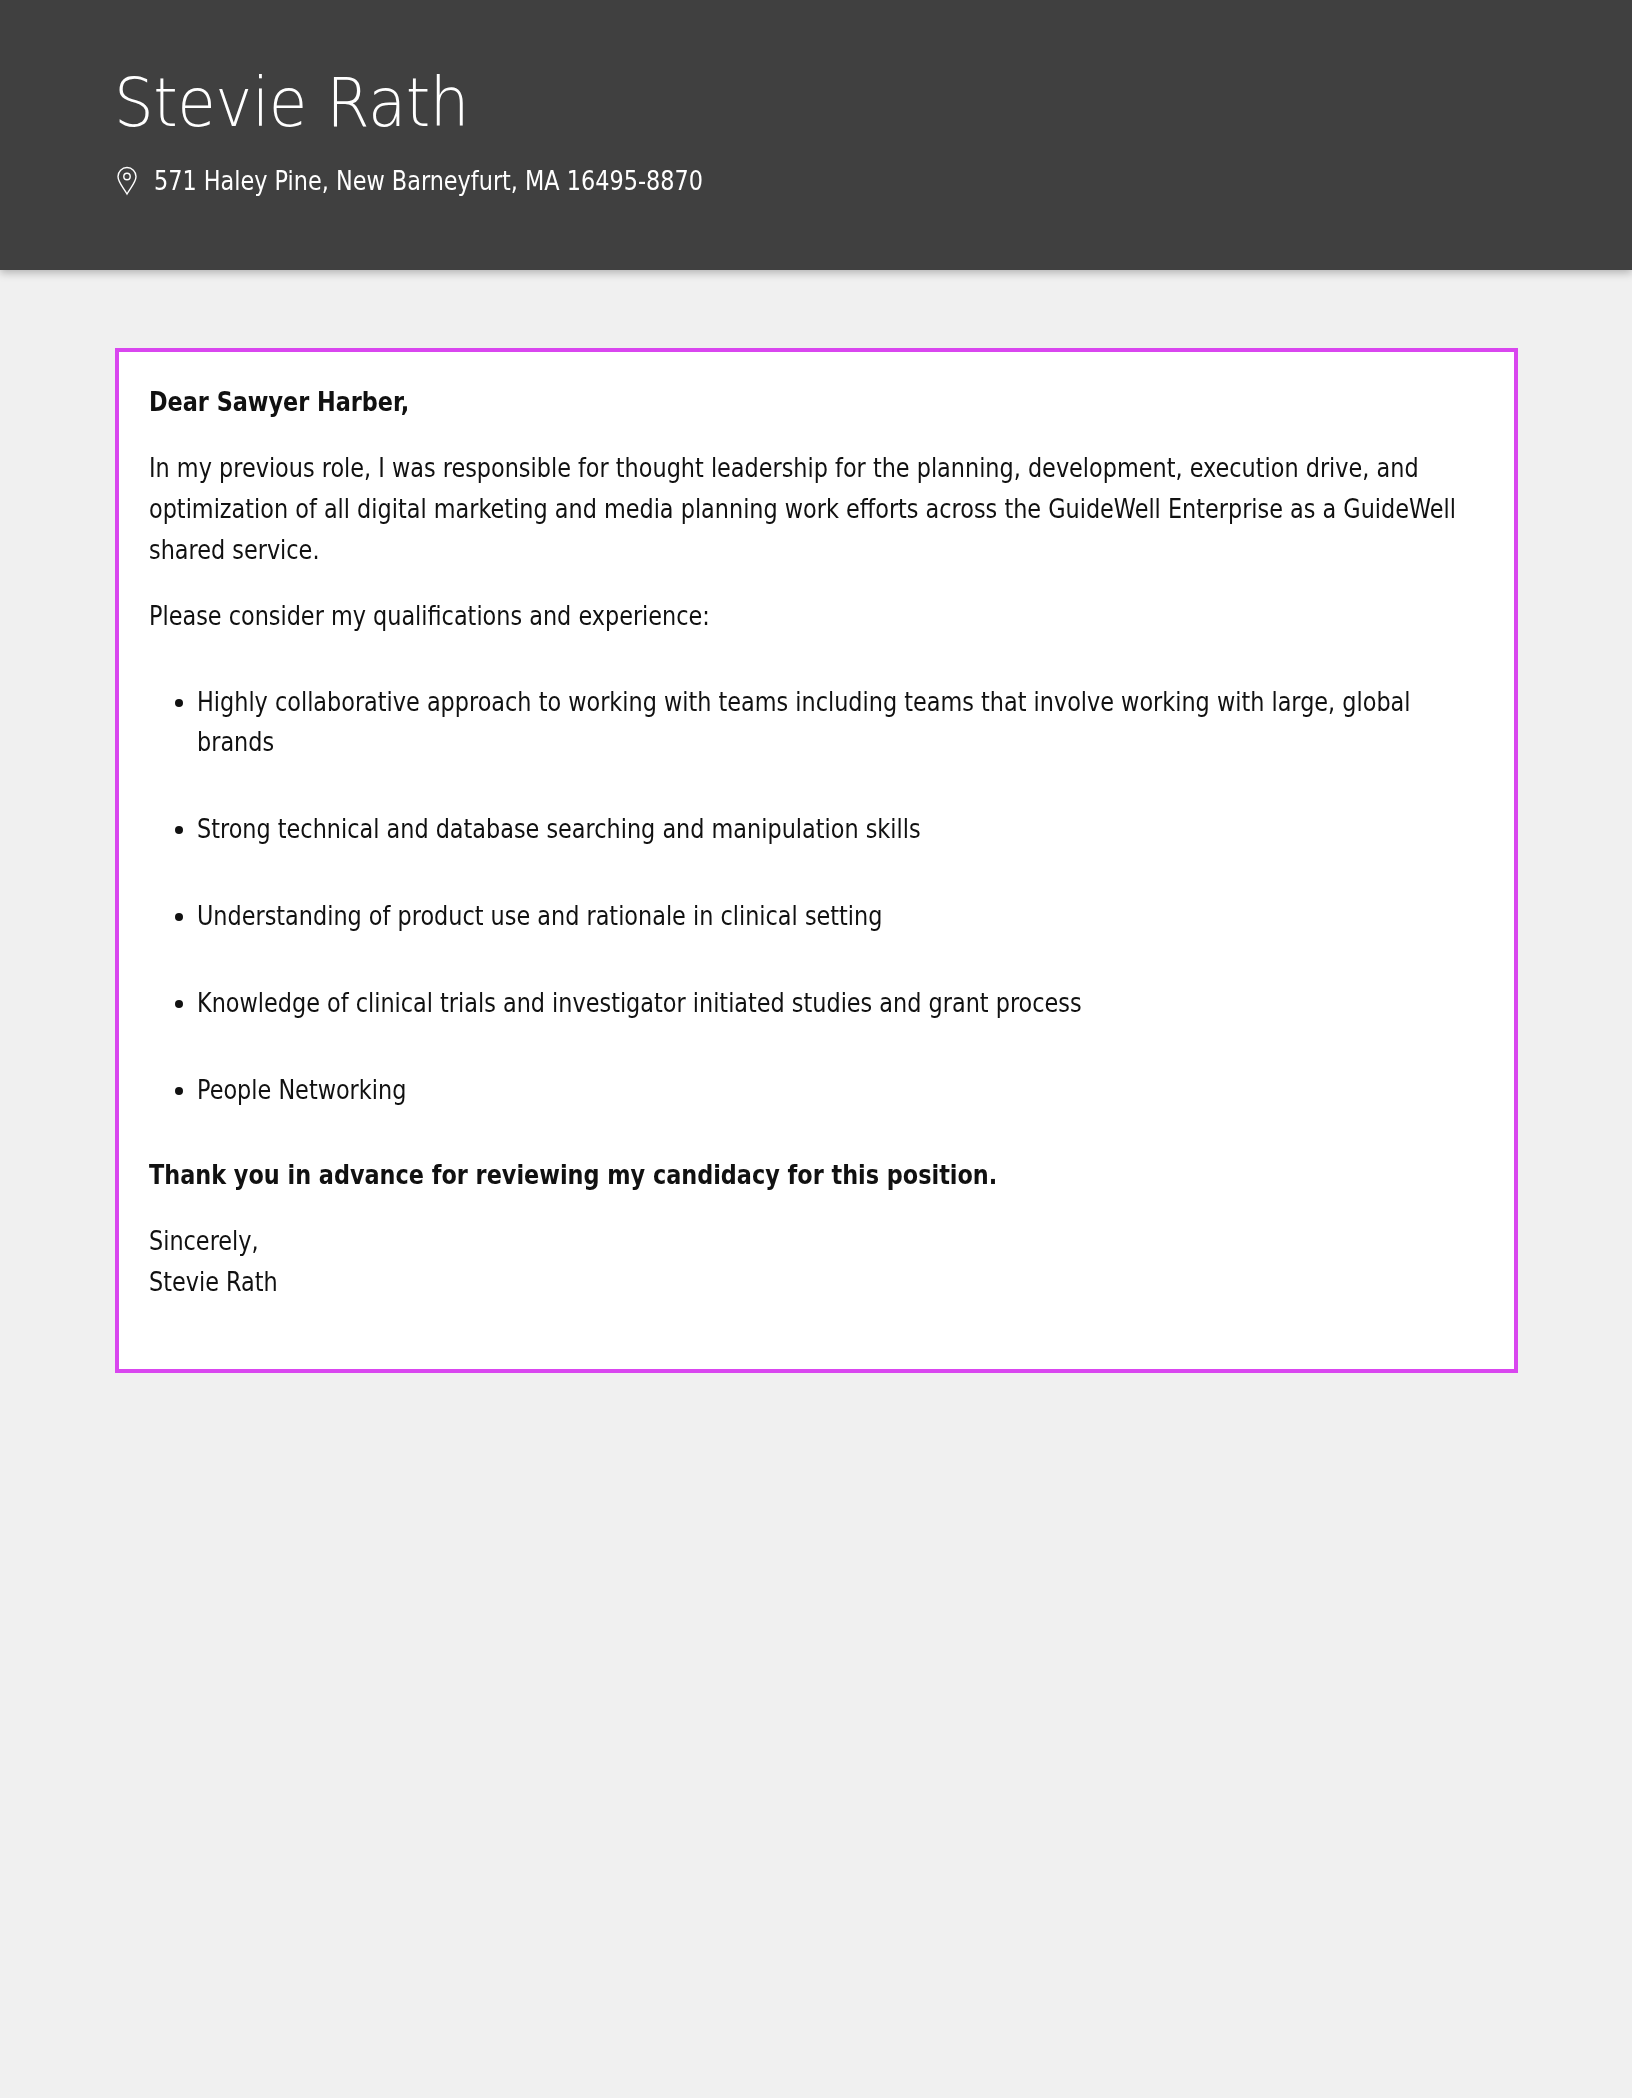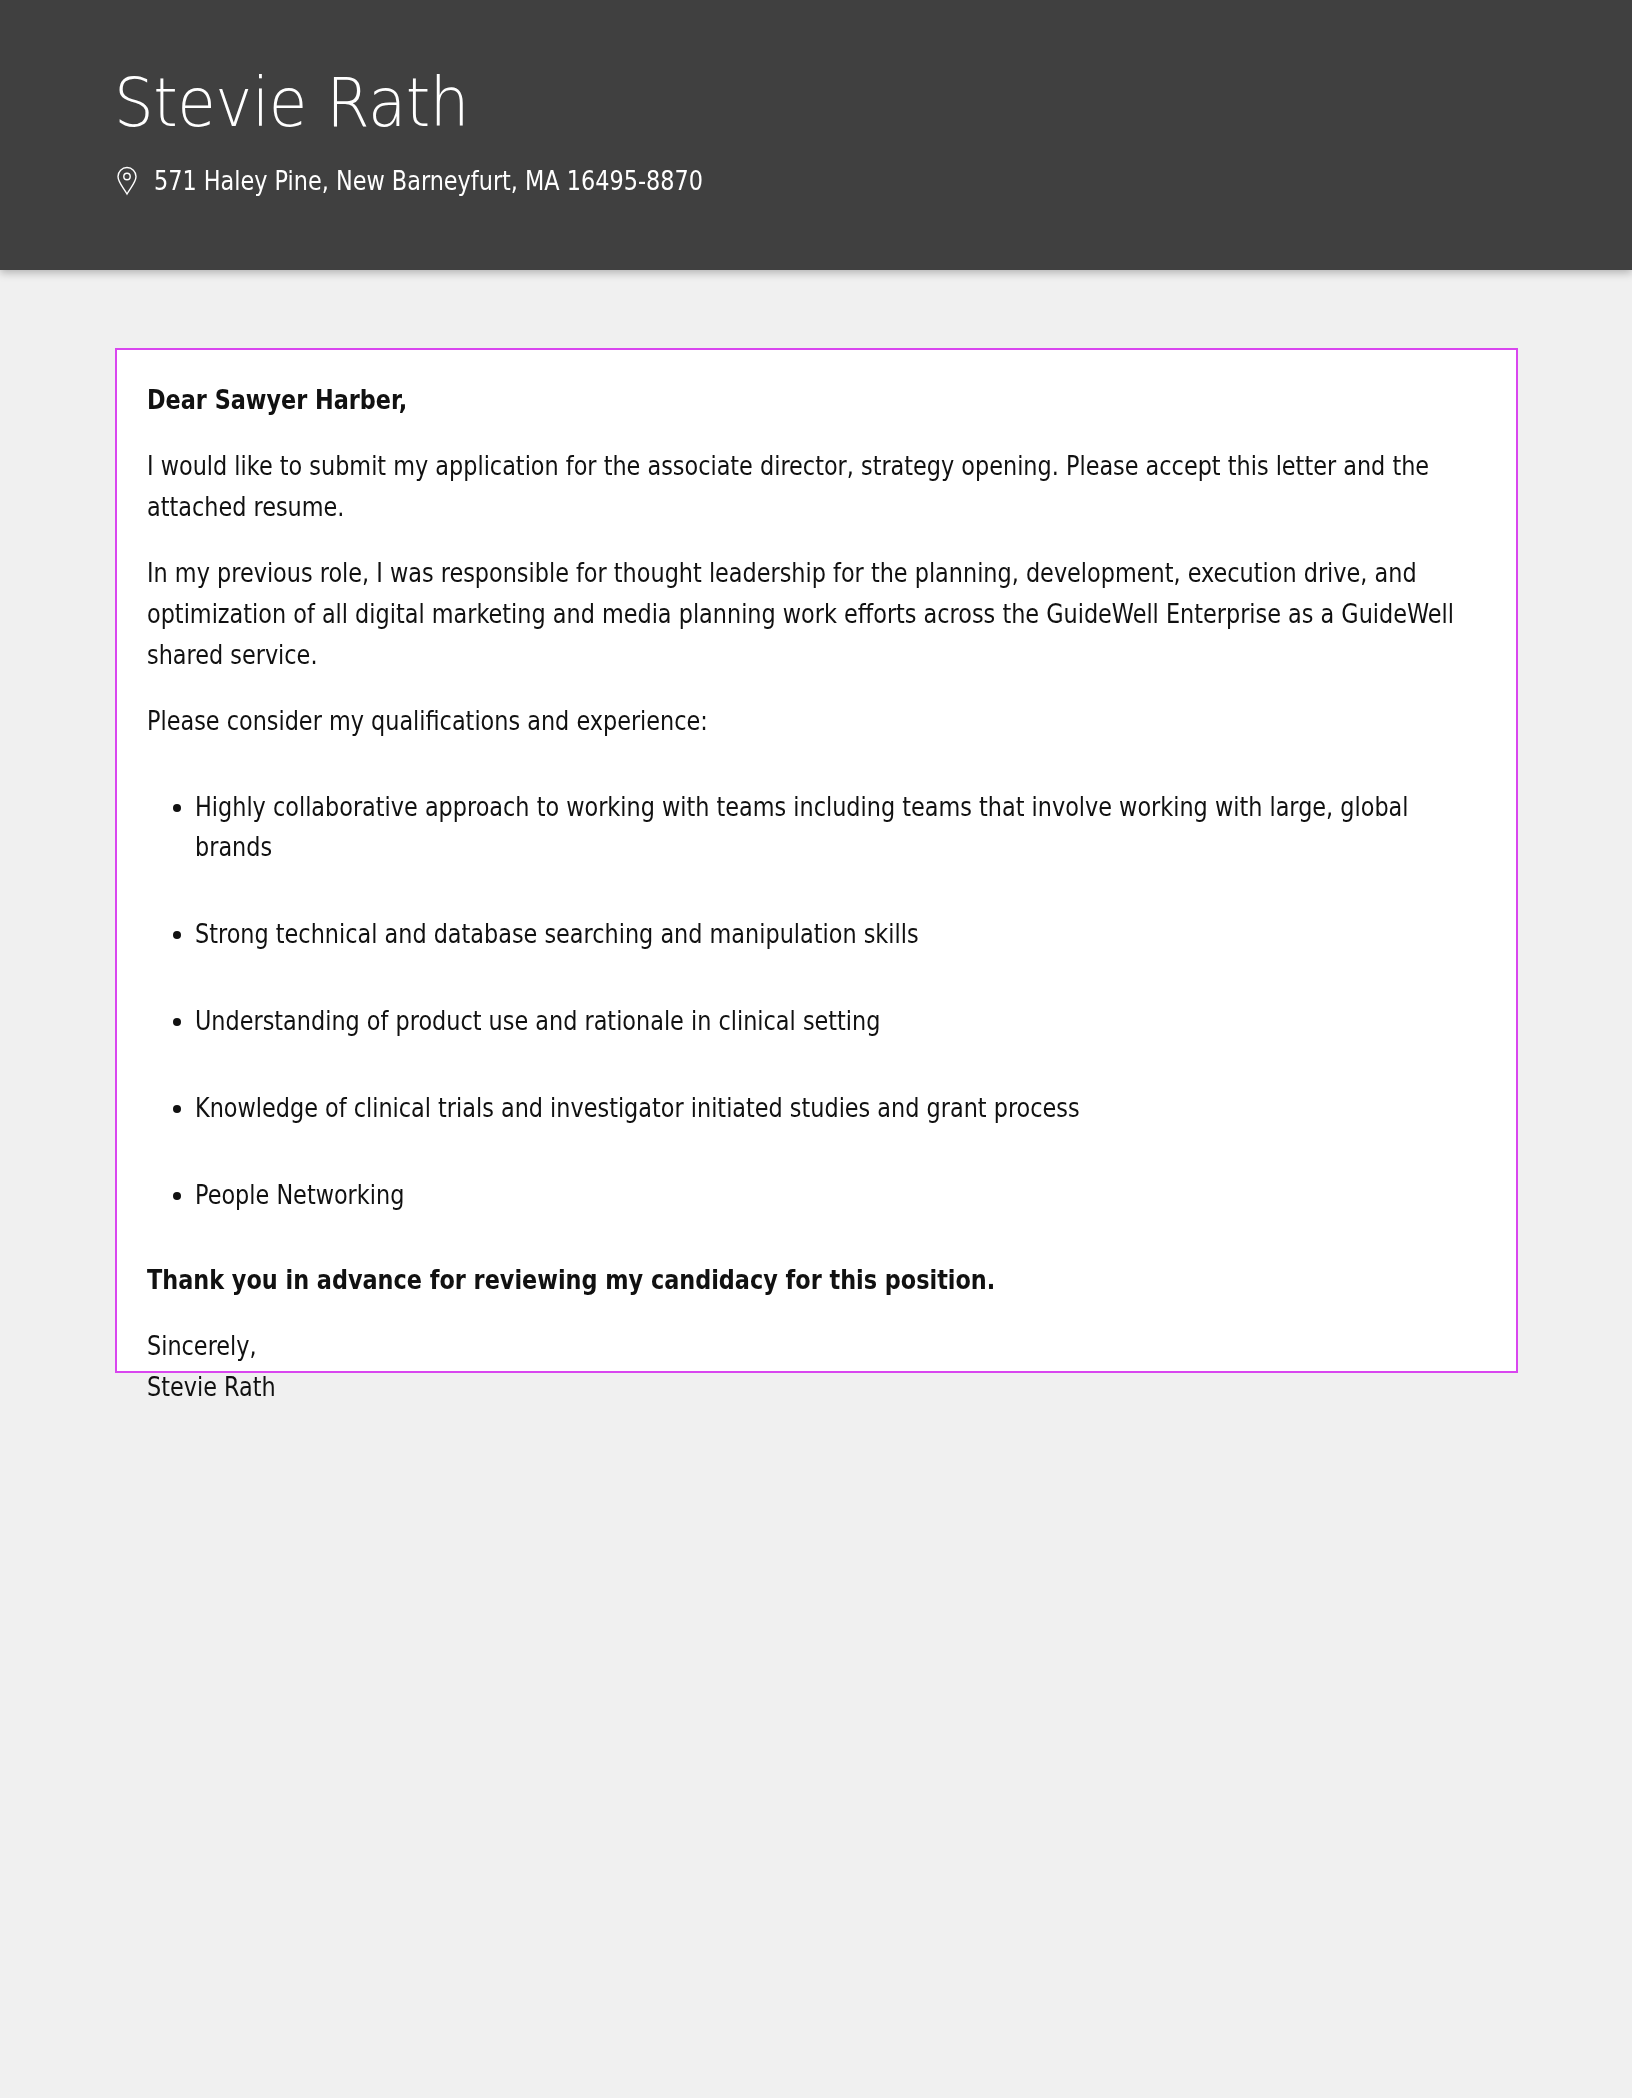--- a/index.html
+++ b/index.html
@@ -53,21 +53,21 @@
       transform-origin: left center;
       white-space: nowrap;
     }
     .card {
       position: absolute;
       left: 115px;
       top: 348px;
       width: 1403px;
       height: 1025px;
       background: #ffffff;
-      border: 2px solid #d946ef;
+      border: 4px solid #d946ef;
     }
     .letter {
       position: absolute;
       left: 30px;
       top: 30px;
       width: 1340px;
       font-size: 26px;
       line-height: 41px;
       color: #111;
     }
@@ -114,24 +114,20 @@
       </svg>
     </span>
     <span class="address">571 Haley Pine, New Barneyfurt, MA 16495-8870</span>
   </div>
 </div>
 
 <div class="card">
   <div class="letter">
     <div class="greeting line">Dear Sawyer Harber,</div>
 
-    <div class="para">
-      <div class="line">I would like to submit my application for the associate director, strategy opening. Please accept this letter and the</div>
-      <div class="line">attached resume.</div>
-    </div>
 
     <div class="para">
       <div class="line">In my previous role, I was responsible for thought leadership for the planning, development, execution drive, and</div>
       <div class="line">optimization of all digital marketing and media planning work efforts across the GuideWell Enterprise as a GuideWell</div>
       <div class="line">shared service.</div>
     </div>
 
     <div class="para line">Please consider my qualifications and experience:</div>
 
     <ul class="qual-list">

